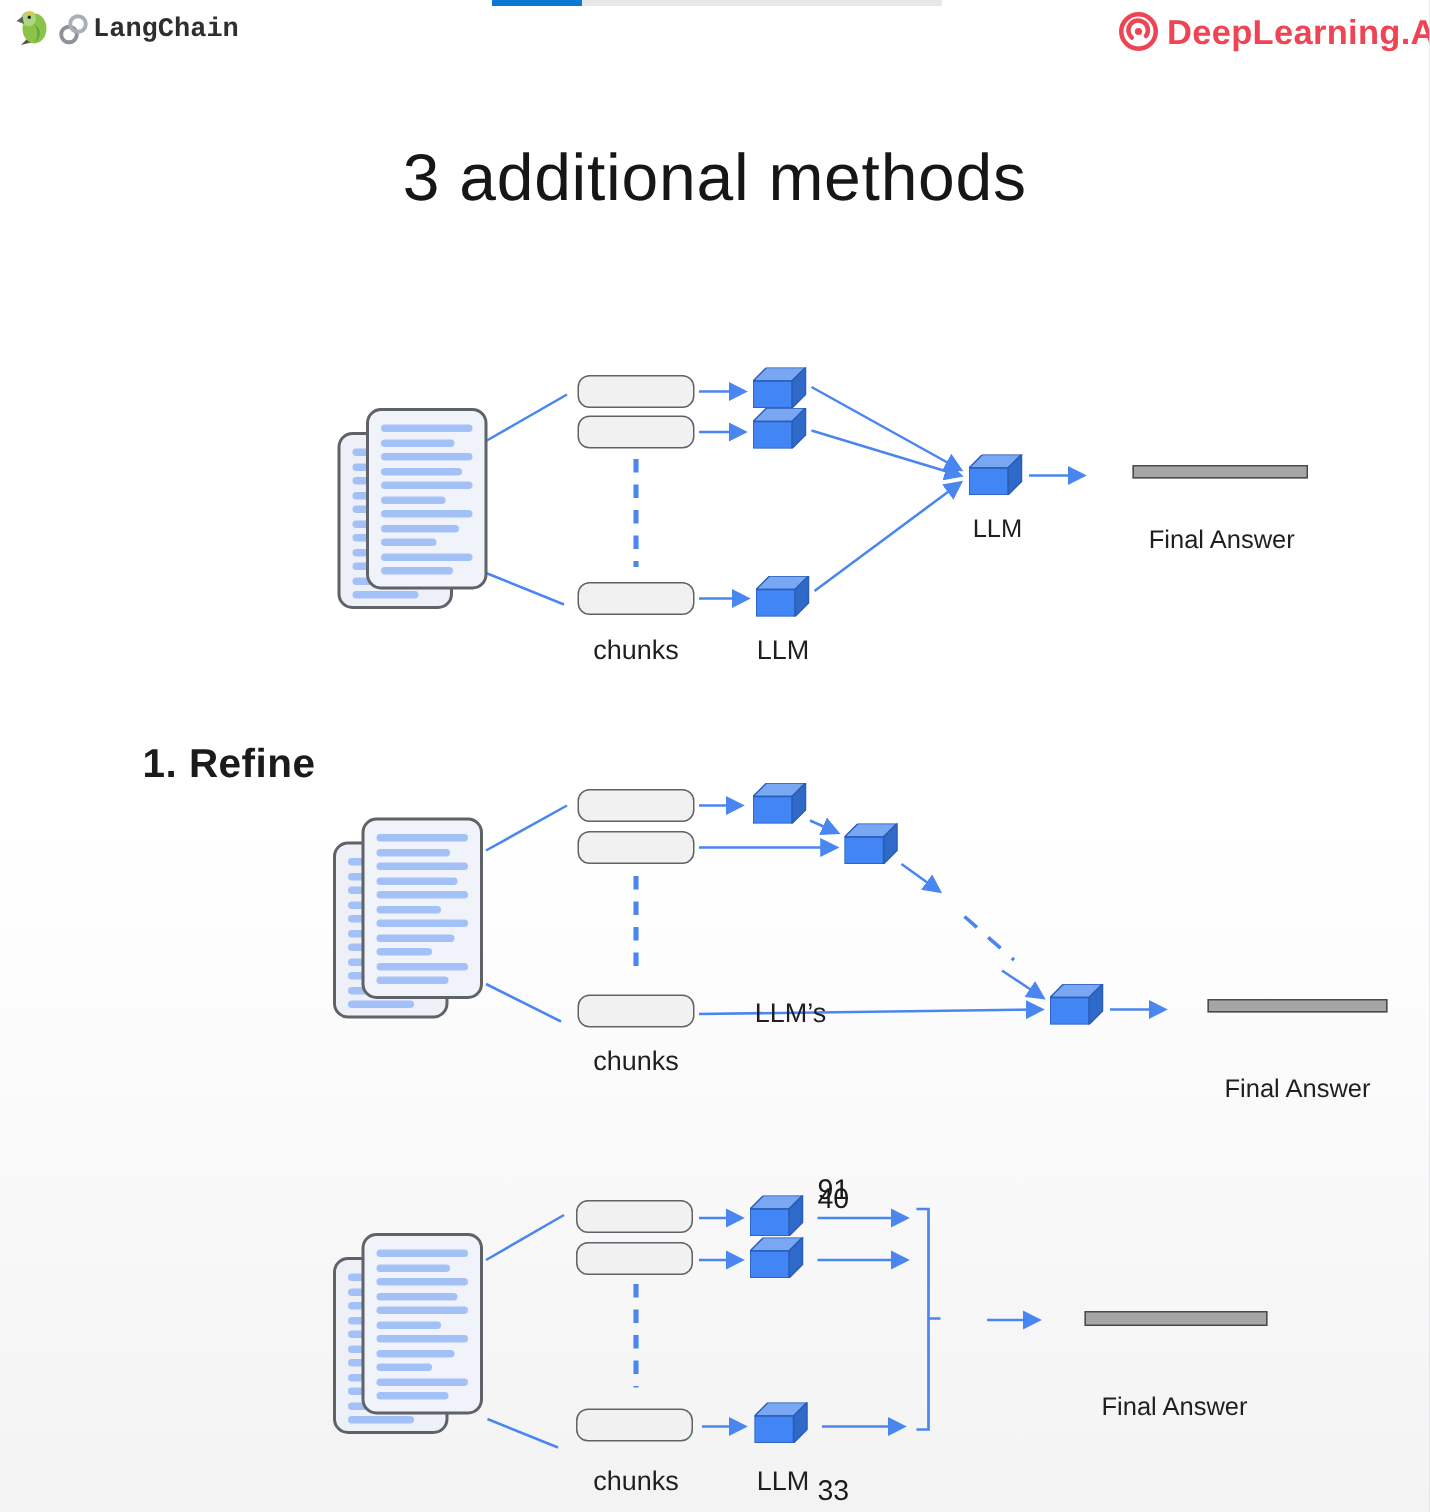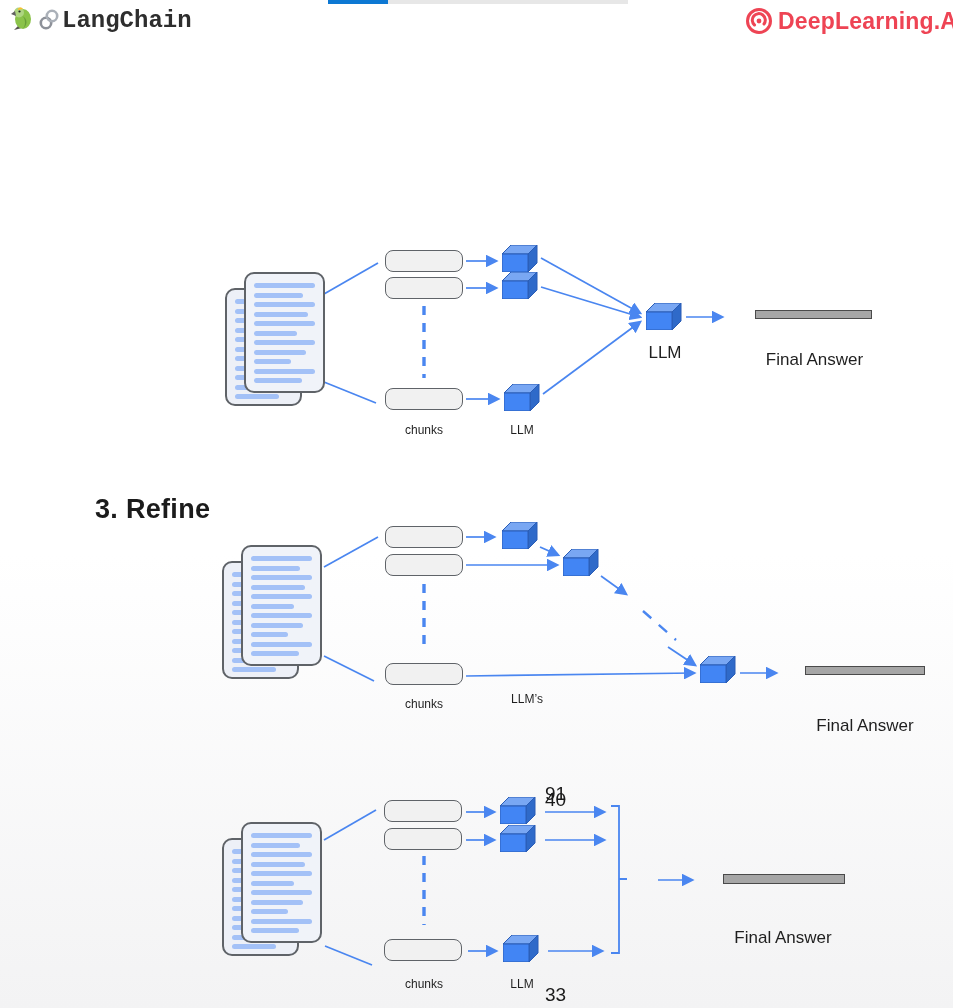--- a/index.html
+++ b/index.html
@@ -7,21 +7,21 @@
     position:relative;width:953px;height:1008px;overflow:hidden;
     background:linear-gradient(180deg,#ffffff 0%,#ffffff 55%,#f3f3f4 100%);
     font-family:"Liberation Sans",sans-serif;color:#1c1c1c;
   }
   
   .pbar{position:absolute;top:0;height:4px;}
   .pbar.fill{left:328px;width:60px;background:#0d78d3;}
   .pbar.track{left:388px;width:240px;background:#e7e7e7;}
   
   .lc-logo{position:absolute;left:10px;top:6px;display:flex;align-items:center;gap:2px;}
-  .lc-logo .word{font-family:"Liberation Mono","DejaVu Sans Mono",monospace;font-size:24px;font-weight:600;color:#2e2e2e;letter-spacing:0;}
+  .lc-logo .word{font-family:"Liberation Mono","DejaVu Sans Mono",monospace;font-size:18px;font-weight:600;color:#2e2e2e;letter-spacing:0;}
   .dl-logo{position:absolute;left:744px;top:6px;display:flex;align-items:center;gap:4px;}
   .dl-logo .word{font-size:23px;font-weight:700;color:#ee4454;letter-spacing:.2px;}
   
   .title{position:absolute;left:0;top:94px;width:953px;margin:0;text-align:center;
          font-size:44px;font-weight:500;color:#161616;letter-spacing:.5px;}
   .h{position:absolute;left:95px;margin:0;font-size:27px;font-weight:600;color:#1b1b1b;letter-spacing:.3px;}
   .h.s1{top:206px}.h.s2{top:494px}.h.s3{top:764px}
   
   .docstack{position:absolute;width:105px;height:146px;}
   .doc{position:absolute;box-sizing:border-box;border:2px solid #5f6368;border-radius:10px;
@@ -30,21 +30,21 @@
   .doc.front{left:19px;top:0;width:81px;height:121px;}
   .doc i{display:block;height:5px;border-radius:2.5px;background:#a3c1f7;flex:none;}
   
   .chunk{position:absolute;width:78px;height:22px;box-sizing:border-box;border:1.6px solid #5f6368;
          border-radius:8px;background:#f1f1f1;}
   
   .cube{position:absolute;width:36px;height:27px;}
   
   .bar{position:absolute;height:7px;background:#a6a6a6;border:1.5px solid #4a4a4a;box-sizing:content-box;}
   
-  .lbl{position:absolute;font-size:12px;color:#1f1f1f;text-align:center;}
+  .lbl{position:absolute;font-size:18px;color:#1f1f1f;text-align:center;}
   .lbl.small{font-size:17px;}
   .score{position:absolute;width:40px;font-size:19px;color:#1a1a1a;text-align:left;}
   .wires{position:absolute;left:0;top:0;pointer-events:none;}
 </style>
 </head>
 <body>
 
 <div class="canvas">
 
   <div class="pbar fill"></div>
@@ -69,21 +69,22 @@
 
   <div class="dl-logo">
     <svg width="30" height="30" viewBox="0 0 30 30">
       <circle cx="15" cy="15" r="11.5" fill="none" stroke="#ee4454" stroke-width="3"></circle>
       <path d="M10.5 19 A6.5 6.5 0 1 1 20 18" fill="none" stroke="#ee4454" stroke-width="3" stroke-linecap="round"></path>
       <circle cx="15" cy="15" r="2.4" fill="#ee4454"></circle>
     </svg>
     <span class="word">DeepLearning.AI</span>
   </div>
 
-  <h2 class="h s2">3. Refine</h2>
+  <h1 class="title">3 additional methods</h1>
+  <h2 class="h s2">1. Refine</h2>
 
   <svg class="wires" width="953" height="1008" viewBox="0 0 953 1008">
     <defs>
       <marker id="arr" viewBox="0 0 10 10" refX="8" refY="5" markerWidth="7.5" markerHeight="7.5" orient="auto-start-reverse">
         <path d="M0,0 L10,5 L0,10 z" fill="#4a86f0"></path>
       </marker>
     </defs>
     <g stroke="#4a86f0" stroke-width="1.7" fill="none">
 
       <g>
@@ -278,21 +279,21 @@
   <div class="bar" style="left:755px;top:310px;width:115px"></div>
   <div class="bar" style="left:805px;top:666px;width:118px"></div>
   <div class="bar" style="left:723px;top:874px;width:120px;height:8px"></div>
 
   <div class="lbl" style="left:386px;top:423px;width:76px">chunks</div>
   <div class="lbl" style="left:492px;top:423px;width:60px">LLM</div>
   <div class="lbl small" style="left:630px;top:343px;width:70px">LLM</div>
   <div class="lbl small" style="left:752px;top:350px;width:125px">Final Answer</div>
 
   <div class="lbl" style="left:386px;top:697px;width:76px">chunks</div>
-  <div class="lbl" style="left:492px;top:692px;width:70px">LLM’s</div>
+  <div class="lbl" style="left:492px;top:665px;width:70px">LLM’s</div>
   <div class="lbl small" style="left:805px;top:716px;width:120px">Final Answer</div>
 
   <div class="score" style="left:545px;top:789px">40</div>
   <div class="score" style="left:545px;top:783px">91</div>
   <div class="score" style="left:545px;top:984px">33</div>
   <div class="lbl" style="left:386px;top:977px;width:76px">chunks</div>
   <div class="lbl" style="left:490px;top:977px;width:64px">LLM</div>
   <div class="lbl small" style="left:722px;top:928px;width:122px">Final Answer</div>
 
 </div>

